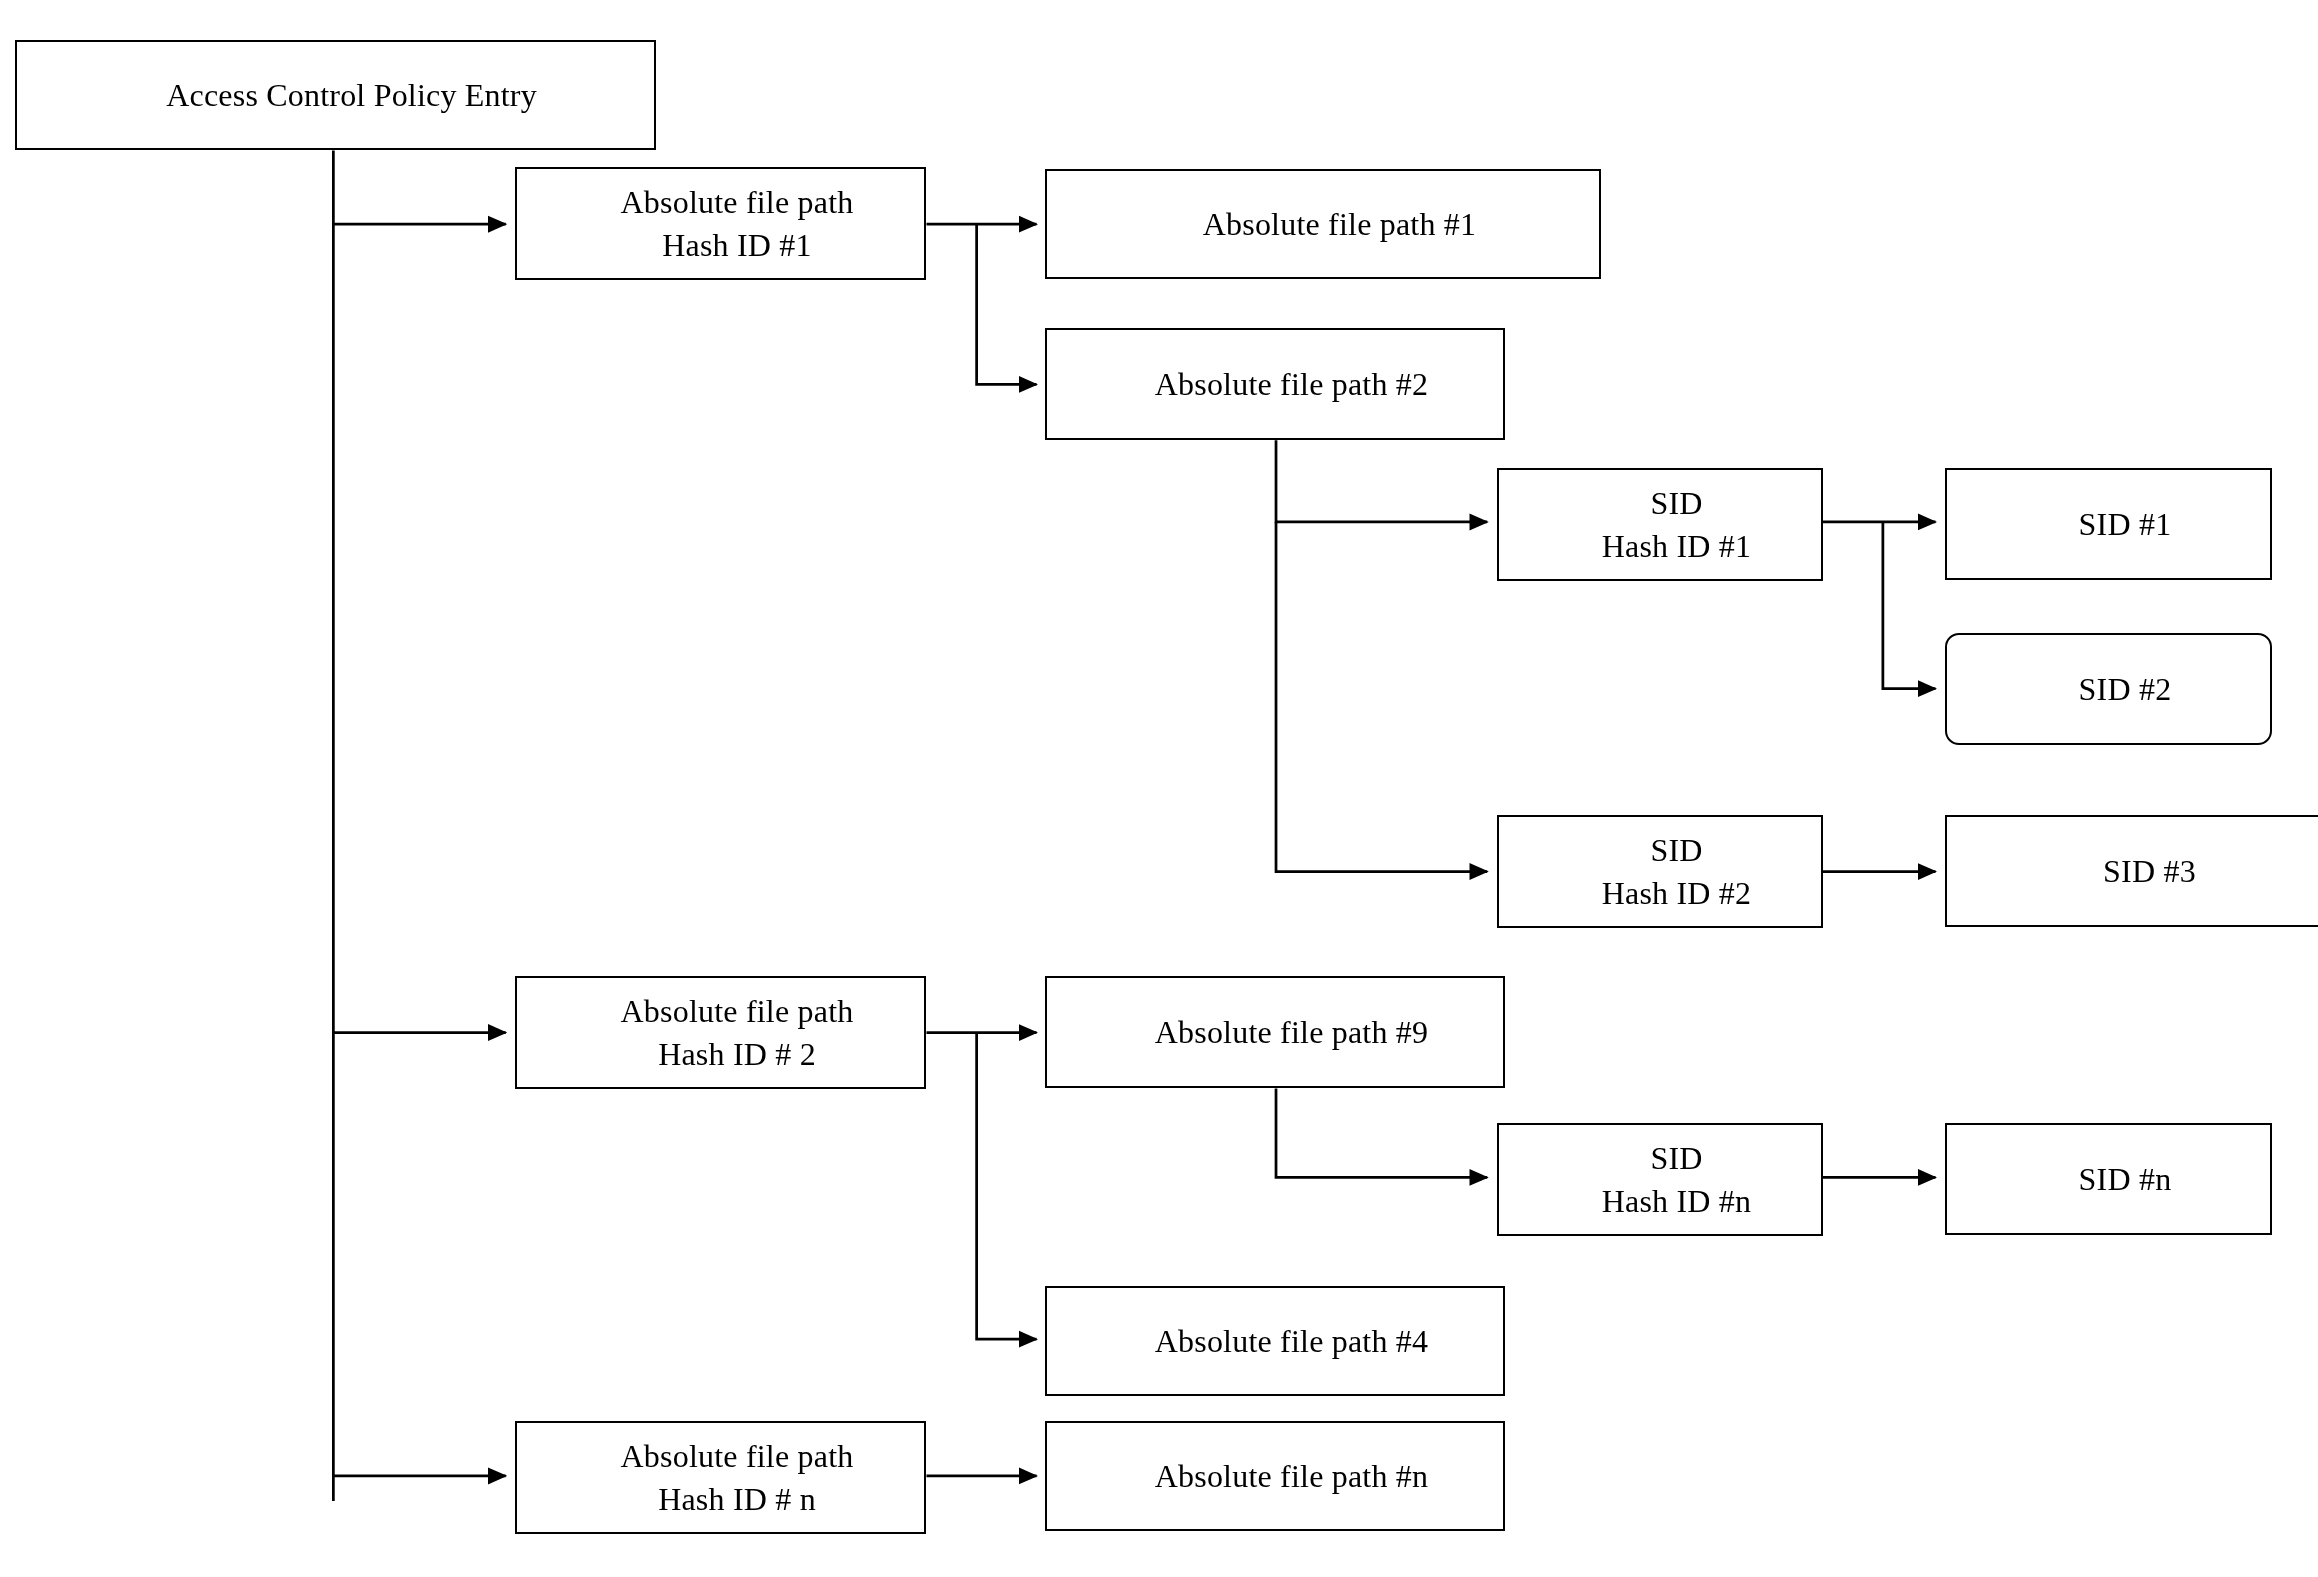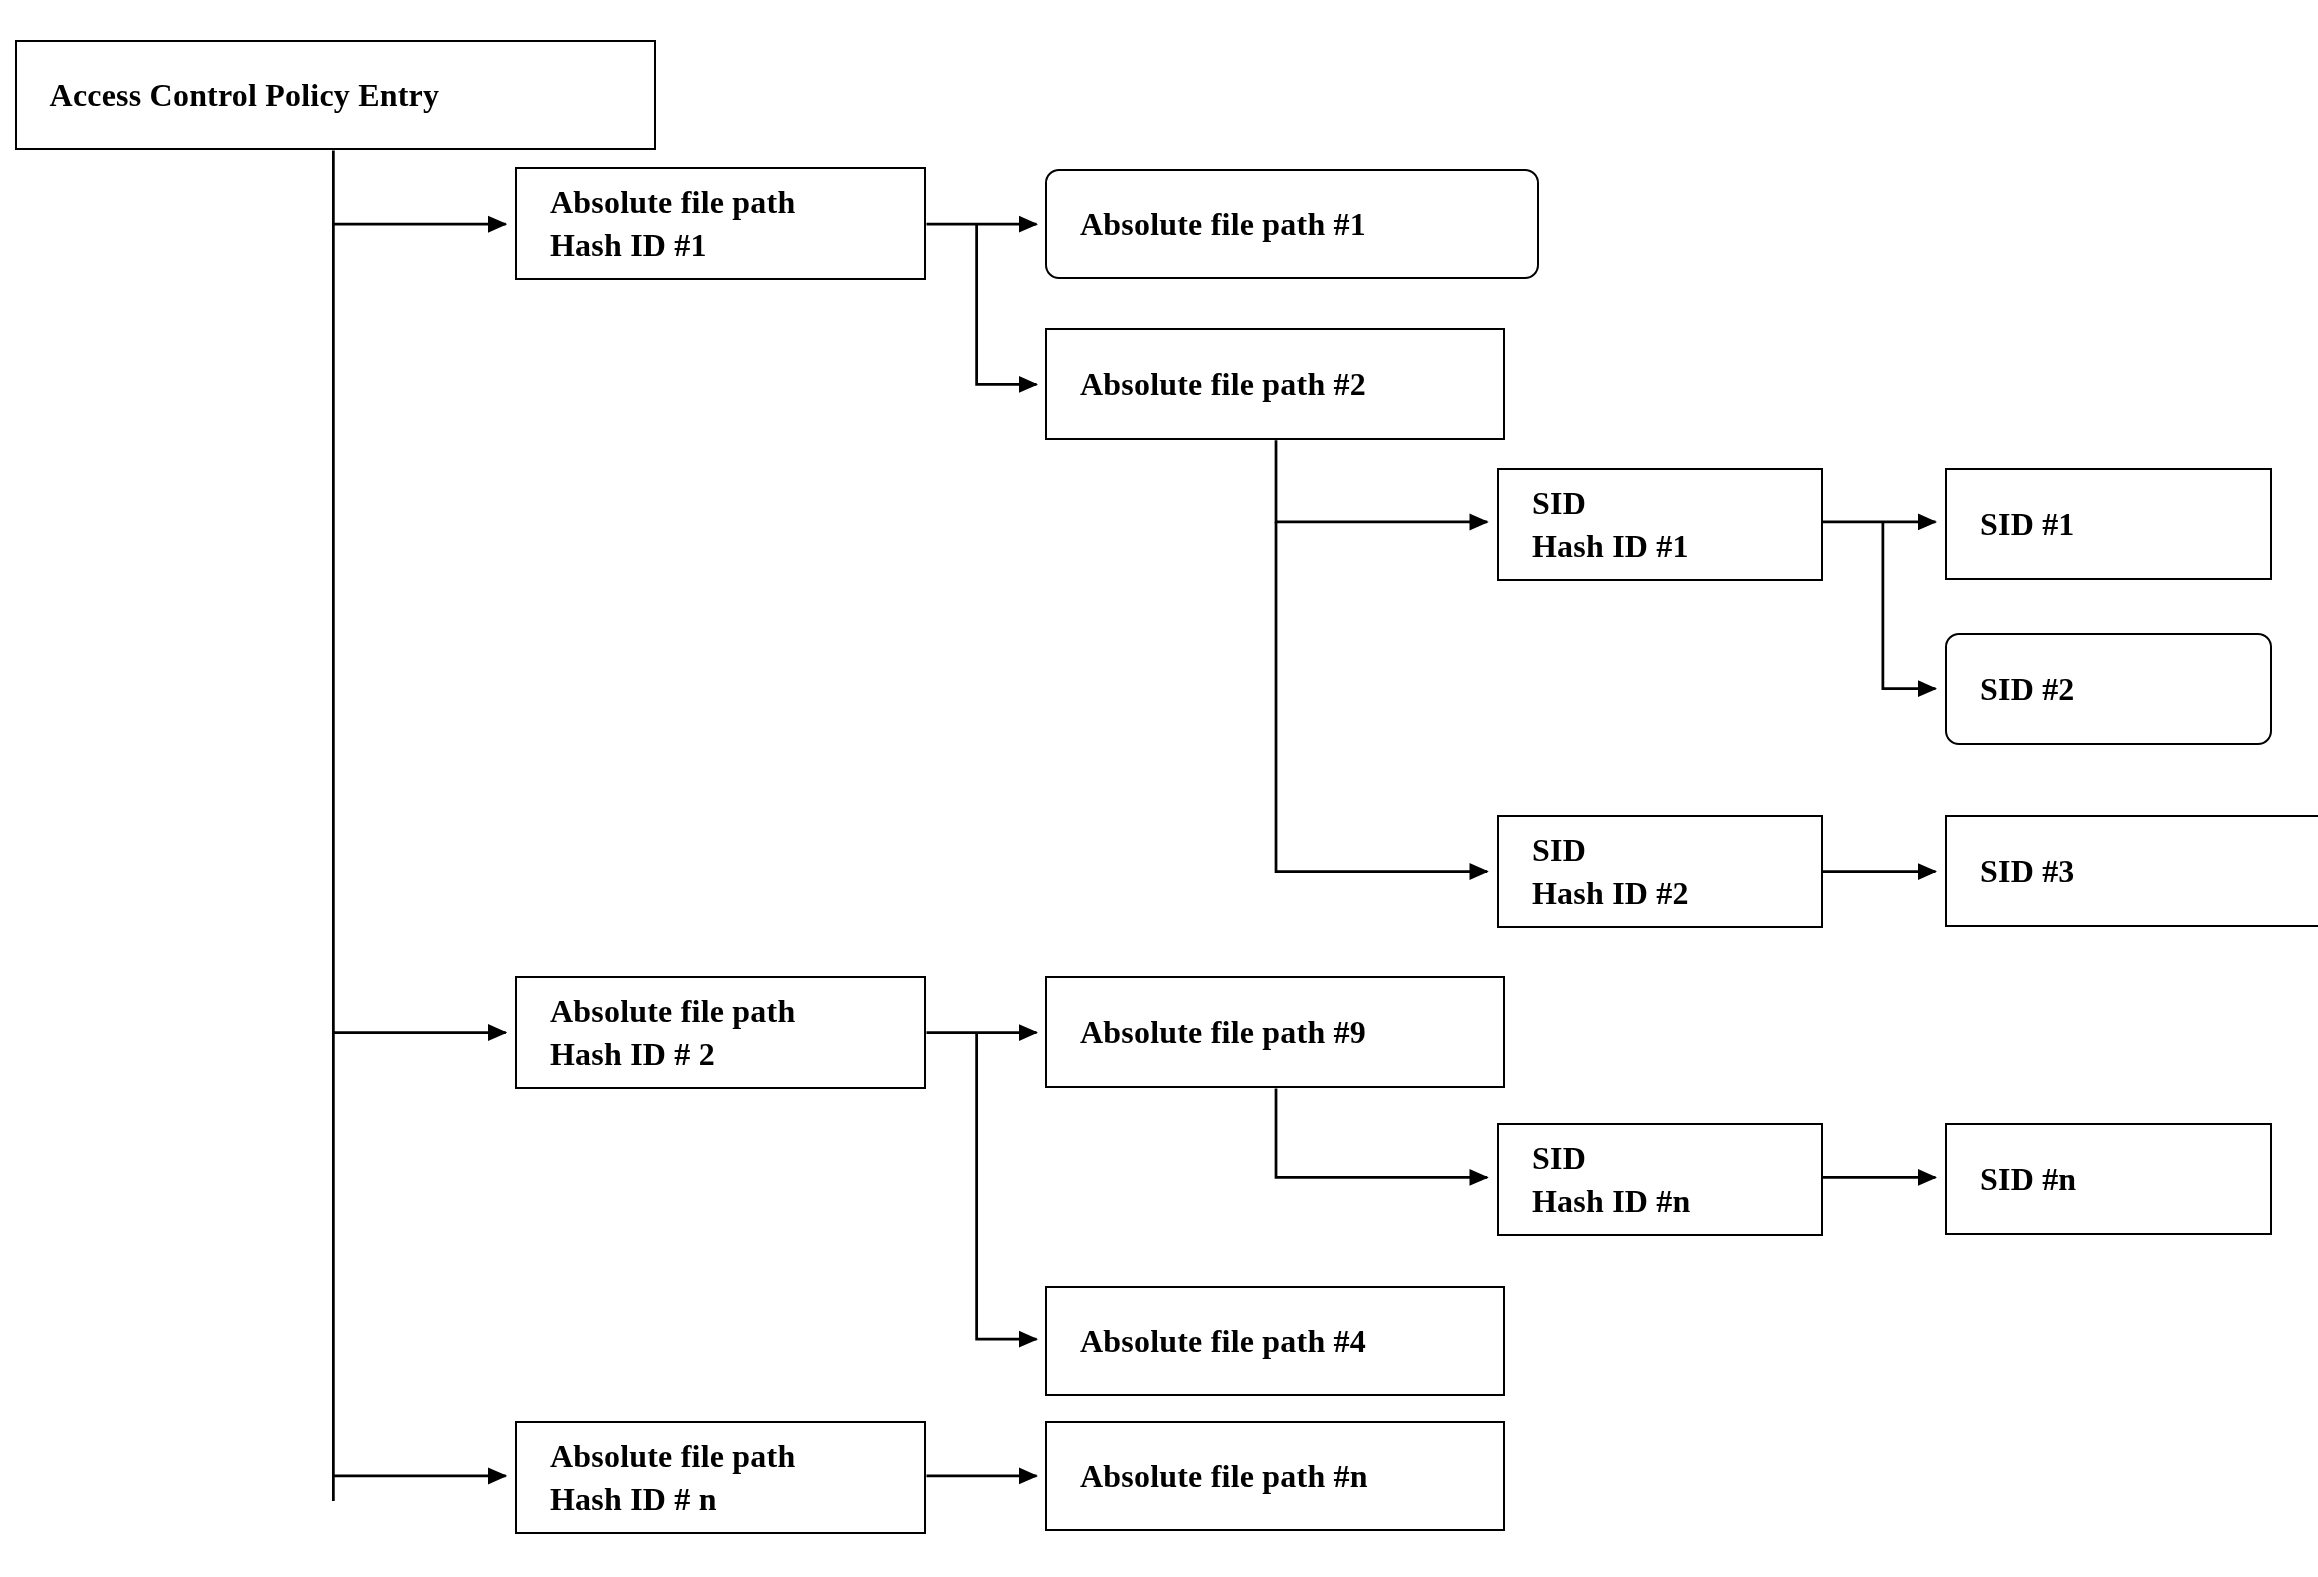--- a/index.html
+++ b/index.html
@@ -18,24 +18,24 @@
     background: #ffffff;
     overflow: hidden;
   }
   .node {
     position: absolute;
     box-sizing: border-box;
     border: 2.4px solid #000000;
     background: #ffffff;
     display: flex;
     flex-direction: column;
-    align-items: flex-start;
+    align-items: center;
     justify-content: center;
     text-align: center;
-    font-weight: bold;
+    font-weight: normal;
     font-size: 32px;
     line-height: 1.32;
     color: #000000;
     letter-spacing: 0.2px;
     z-index: 3;
     padding-left: 33px;
   }
   .node .ln {
     display: block;
     white-space: nowrap;
@@ -96,21 +96,21 @@
 
   <div class="node" style="left:14.6px; top:40px; width:641px; height:110px;">
     <span class="ln">Access Control Policy Entry</span>
   </div>
 
   <div class="node" style="left:515px; top:167px; width:411px; height:113px;">
     <span class="ln">Absolute file path</span>
     <span class="ln">Hash ID #1</span>
   </div>
 
-  <div class="node" style="left:1045px; top:169px; width:494px; height:110px;border-radius:14px;">
+  <div class="node" style="left:1045px; top:169px; width:556px; height:110px;">
     <span class="ln">Absolute file path #1</span>
   </div>
 
   <div class="node" style="left:1045px; top:328px; width:460px; height:112px;">
     <span class="ln">Absolute file path #2</span>
   </div>
 
   <div class="node" style="left:1497px; top:468px; width:326px; height:113px;">
     <span class="ln">SID</span>
     <span class="ln">Hash ID #1</span>

